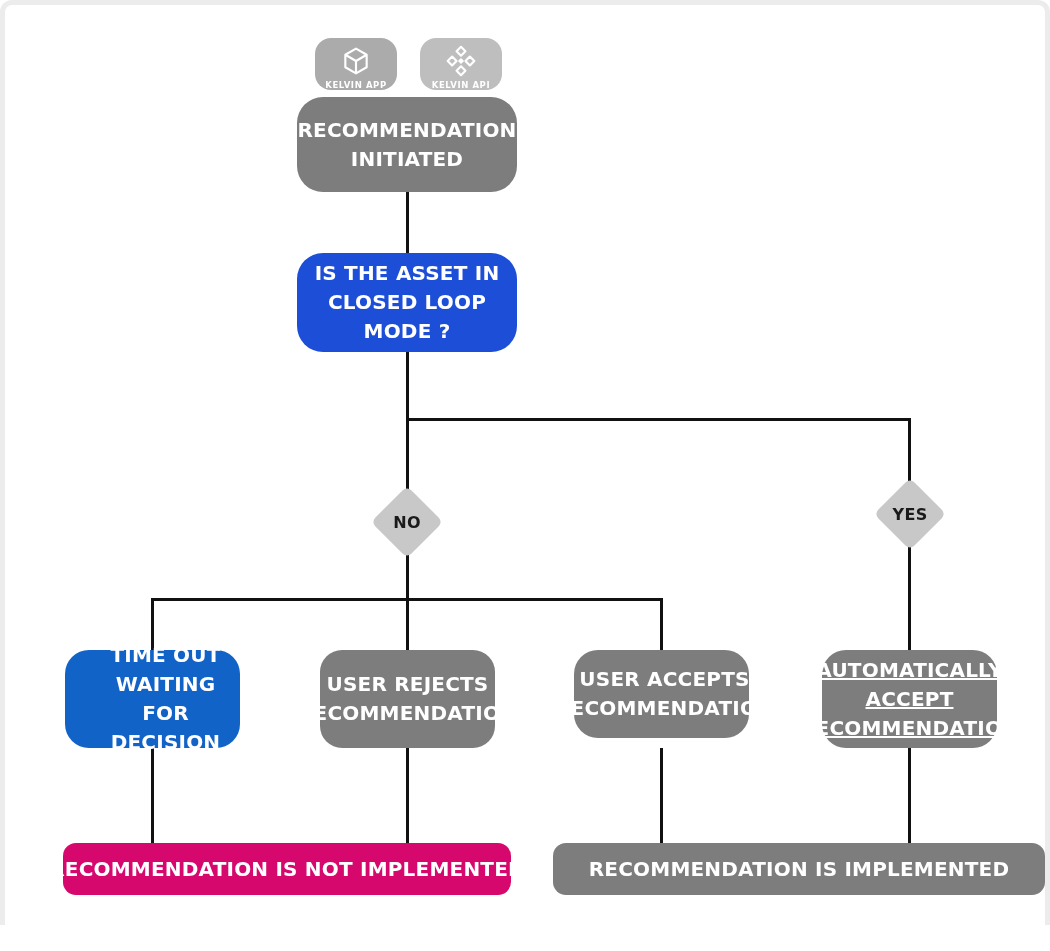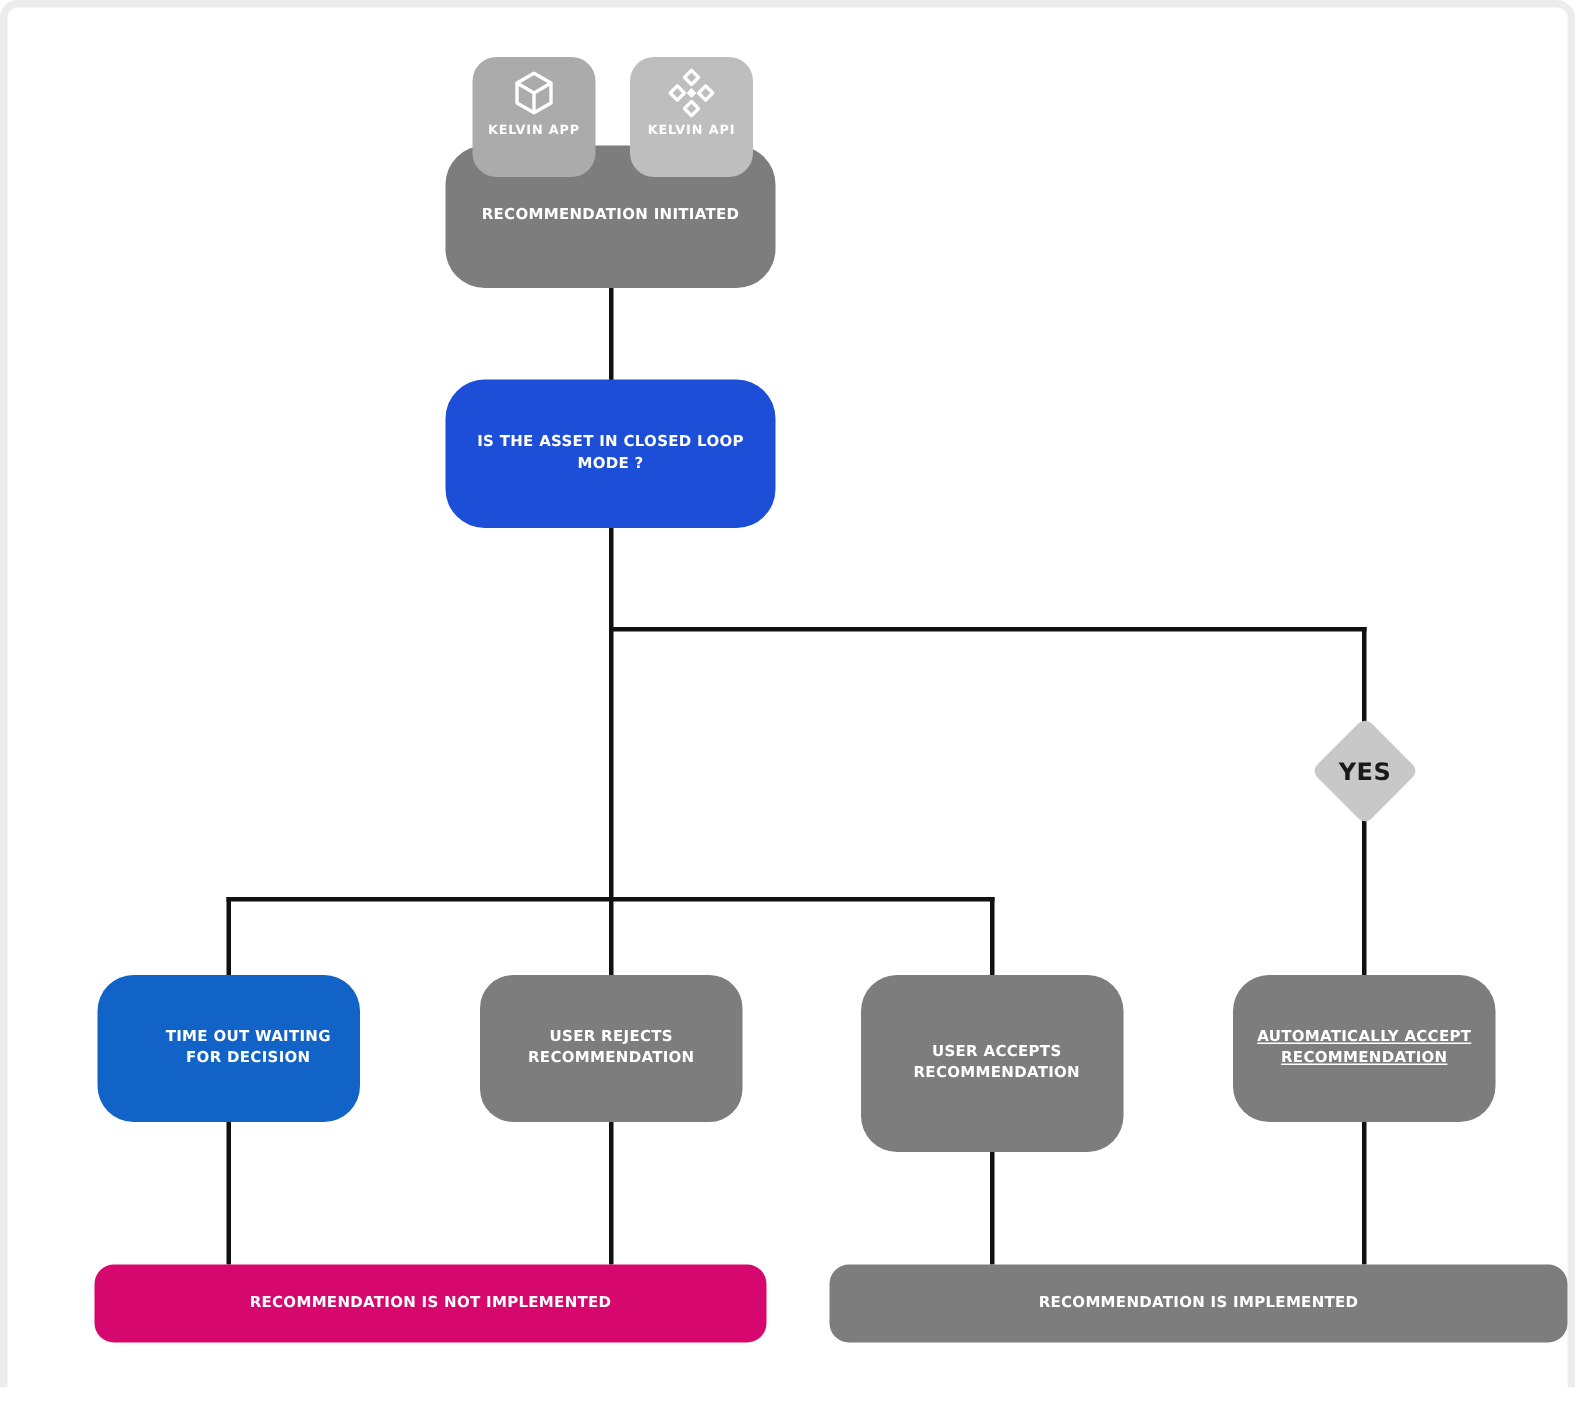--- a/index.html
+++ b/index.html
@@ -10,28 +10,28 @@
   .frame{
     position:absolute;left:0;top:0;right:0;height:925px;
     border-left:5px solid #ececec;border-top:5px solid #ececec;border-right:5px solid #ececec;
     border-radius:12px 12px 0 0;pointer-events:none;box-sizing:border-box;
   }
   .line{position:absolute;background:#111111;z-index:1;}
   .line.v{width:3px;}
   .line.h{height:3px;}
   .node{
     position:absolute;z-index:2;display:flex;align-items:center;justify-content:center;
-    text-align:center;color:#ffffff;font-weight:700;font-size:10px;line-height:1.45;
+    text-align:center;color:#ffffff;font-weight:700;font-size:20px;line-height:1.45;
     letter-spacing:0.2px;padding:0 14px;box-sizing:border-box;
   }
   .node.big{border-radius:26px;}
   .node.mid{border-radius:24px;}
   .node.bar{border-radius:13px;white-space:nowrap;}
   .badge{
-    position:absolute;z-index:3;width:82px;height:80px;border-radius:16px;
+    position:absolute;z-index:3;width:82px;height:52px;border-radius:16px;
     display:flex;flex-direction:column;align-items:center;justify-content:flex-start;
     padding-top:7px;box-sizing:border-box;
   }
   .badge-label{
     color:#ffffff;font-weight:700;font-size:8.5px;letter-spacing:0.6px;margin-top:3px;
   }
   .diamond-wrap{position:absolute;z-index:2;width:72px;height:72px;}
   .diamond-shape{
     position:absolute;left:50%;top:50%;width:51px;height:51px;
     transform:translate(-50%,-50%) rotate(45deg);border-radius:6px;
@@ -84,32 +84,36 @@
       </g>
       <path d="M18 14.5 L21.5 18 L18 21.5 L14.5 18 Z" fill="#ffffff"></path>
     </svg>
     <span class="badge-label">KELVIN API</span>
   </div>
 
   <div class="node big" style="left: 297px; top: 253px; width: 220px; height: 99px; background: #1d4ed8;">
     <span>IS THE ASSET IN CLOSED LOOP MODE ?</span>
   </div>
 
+  <div class="diamond-wrap" style="left:371px;top:486px">
+    <div class="diamond-shape" style="background: rgb(200, 200, 200);"></div>
+    <span class="diamond-label">NO</span>
+  </div>
   <div class="diamond-wrap" style="left:874px;top:478px">
     <div class="diamond-shape" style="background: rgb(200, 200, 200);"></div>
     <span class="diamond-label">YES</span>
   </div>
 
   <div class="node mid" style="left: 65px; top: 650px; width: 175px; height: 98px; background: rgb(18, 99, 200); padding-left: 40px;">
     <span>TIME OUT WAITING FOR DECISION</span>
   </div>
   <div class="node mid" style="left: 320px; top: 650px; width: 175px; height: 98px; background: rgb(125, 125, 125); border-radius: 22px;">
     <span>USER REJECTS RECOMMENDATION</span>
   </div>
-  <div class="node mid" style="left: 574px; top: 650px; width: 175px; height: 118px; background: rgb(125, 125, 125); padding-left: 20px;">
+  <div class="node mid" style="left: 574px; top: 650px; width: 175px; height: 88px; background: rgb(125, 125, 125); padding-left: 20px;">
     <span>USER ACCEPTS RECOMMENDATION</span>
   </div>
   <div class="node mid" style="left: 822px; top: 650px; width: 175px; height: 98px; background: rgb(125, 125, 125); text-decoration: underline;">
     <span>AUTOMATICALLY ACCEPT RECOMMENDATION</span>
   </div>
 
   <div class="node bar" style="left: 63px; top: 843px; width: 448px; height: 52px; background: rgb(214, 8, 110);">
     <span>RECOMMENDATION IS NOT IMPLEMENTED</span>
   </div>
   <div class="node bar" style="left: 553px; top: 843px; width: 492px; height: 52px; background: rgb(125, 125, 125);">

